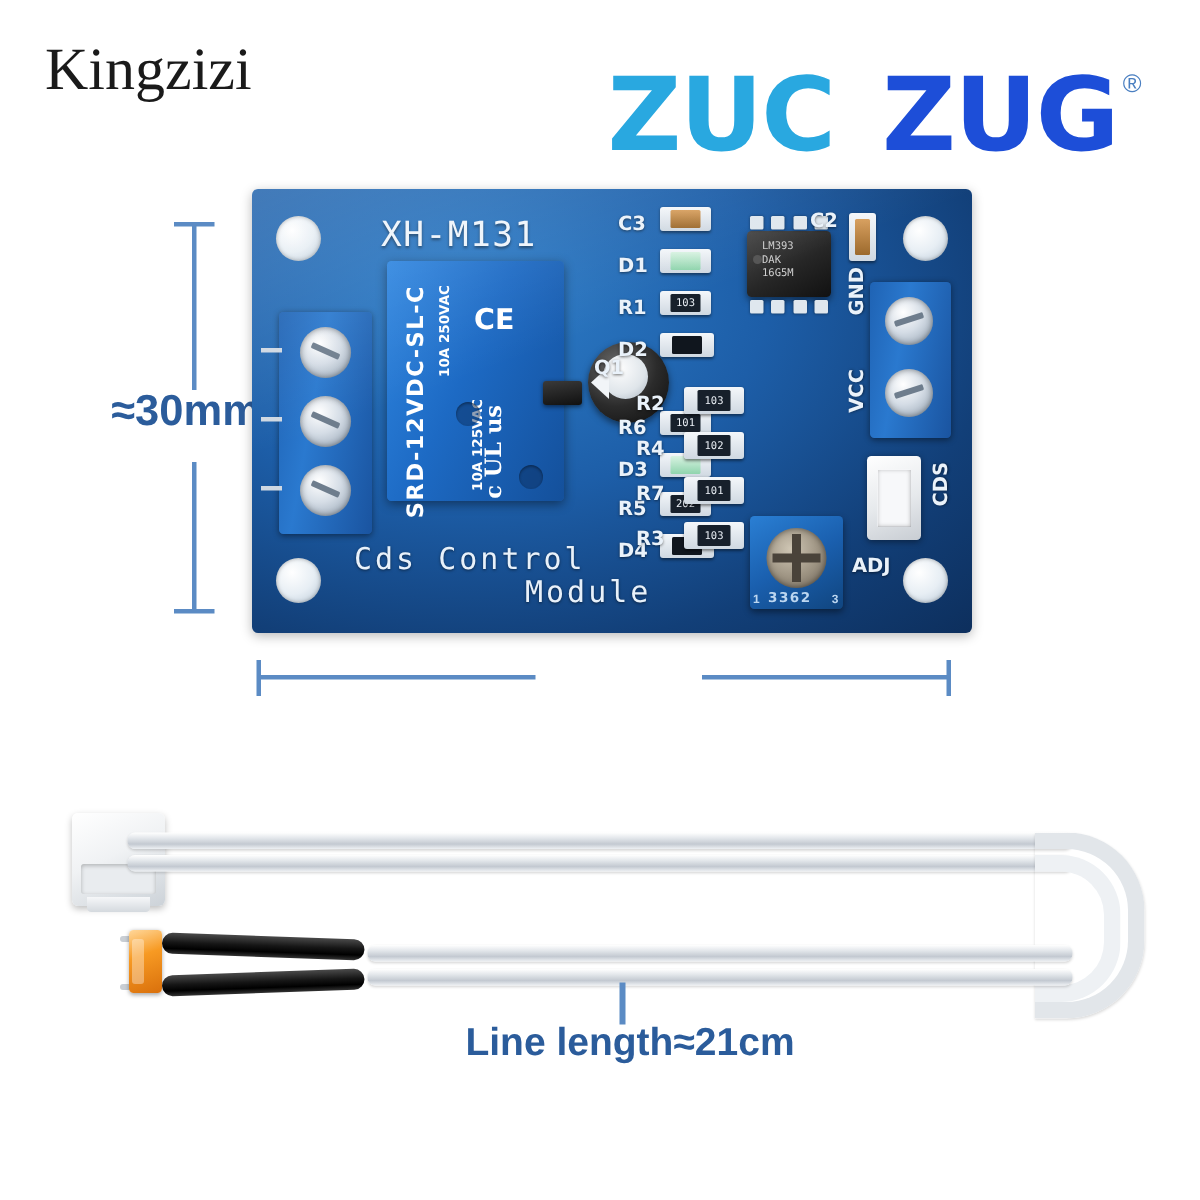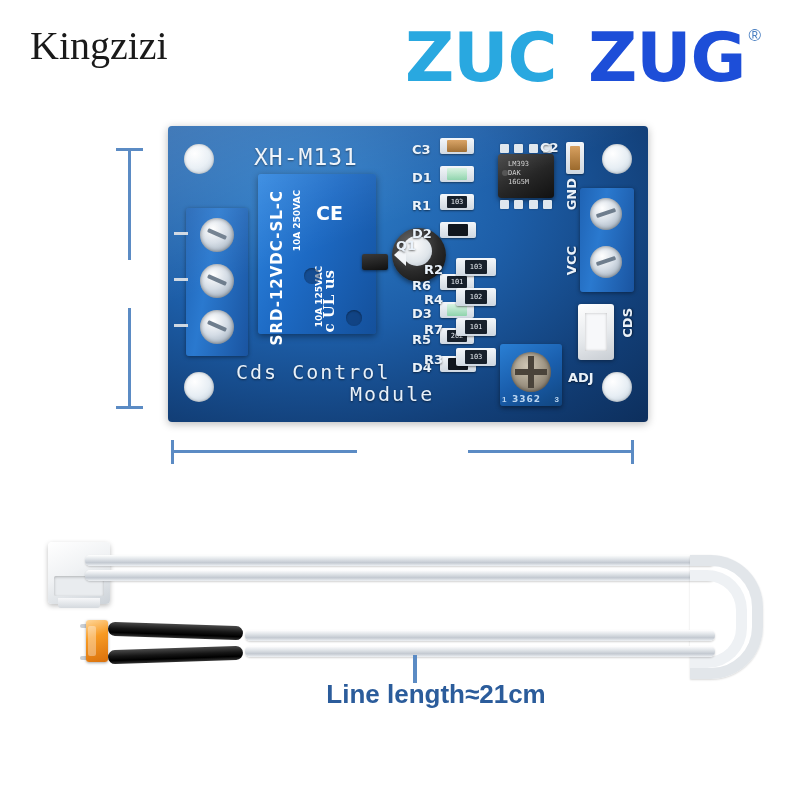--- a/index.html
+++ b/index.html
@@ -8,21 +8,21 @@
     background:#ffffff;
     font-family:"Liberation Sans", sans-serif;
   }
   
   #brand-kingzizi{
     position:absolute;left:30px;top:22px;
     font-family:"Liberation Serif", serif;
     font-size:40px;color:#1a1a1a;letter-spacing:0px;
   }
   #logo-zuczug{
-    position:absolute;left:405px;top:16px;width:360px;height:82px;
+    position:absolute;left:405px;top:36px;width:360px;height:82px;
   }
   .logo-letter{
     position:absolute;top:8px;font-size:68px;font-weight:bold;
     font-family:"DejaVu Sans", sans-serif;letter-spacing:-1px;
     line-height:68px;
   }
   .lz-blue{color:#29a8e0;}
   .lz-orange{color:#1d4ed8;}
   #logo-reg{
     position:absolute;right:4px;top:10px;font-size:17px;color:#4a7fc1;
@@ -306,41 +306,42 @@
   }
   .ldr-lead{
     position:absolute;left:50px;width:10px;height:4px;background:#c9ced4;border-radius:2px;
   }
   #ldr-lead1{top:104px;}
   #ldr-lead2{top:136px;}
   
   #line-length-callout{position:absolute;left:250px;top:655px;width:340px;}
   #line-leader{position:absolute;left:163px;top:0px;width:4px;height:28px;background:#5b8bc4;}
   #line-length-text{
-    position:absolute;left:16px;top:24px;width:340px;text-align:center;
+    position:absolute;left:0;top:24px;width:340px;text-align:center;
     font-size:26px;font-weight:bold;color:#2b5c9b;white-space:nowrap;
   }
 </style>
 </head>
 <body>
 
 <div id="brand-kingzizi">Kingzizi</div>
 
 <div id="logo-zuczug">
   <span class="logo-letter lz-blue" style="left:0px;">ZUC</span>
   <span class="logo-letter lz-orange" style="left:183px;">ZUG</span>
   <span id="logo-reg">®</span>
 </div>
 
 <div id="dim-vertical">
   <div id="dim-v-cap-top"></div>
   <div id="dim-v-line-top"></div>
   <div id="dim-v-line-bot"></div>
   <div id="dim-v-cap-bot"></div>
   <div id="dim-v-label">
+    <div id="dim-v-main">≈30mm</div>
   </div>
 </div>
 
 <div id="pcb">
 
   <div class="hole" id="hole-tl"></div>
   <div class="hole" id="hole-tr"></div>
   <div class="hole" id="hole-bl"></div>
   <div class="hole" id="hole-br"></div>
 

